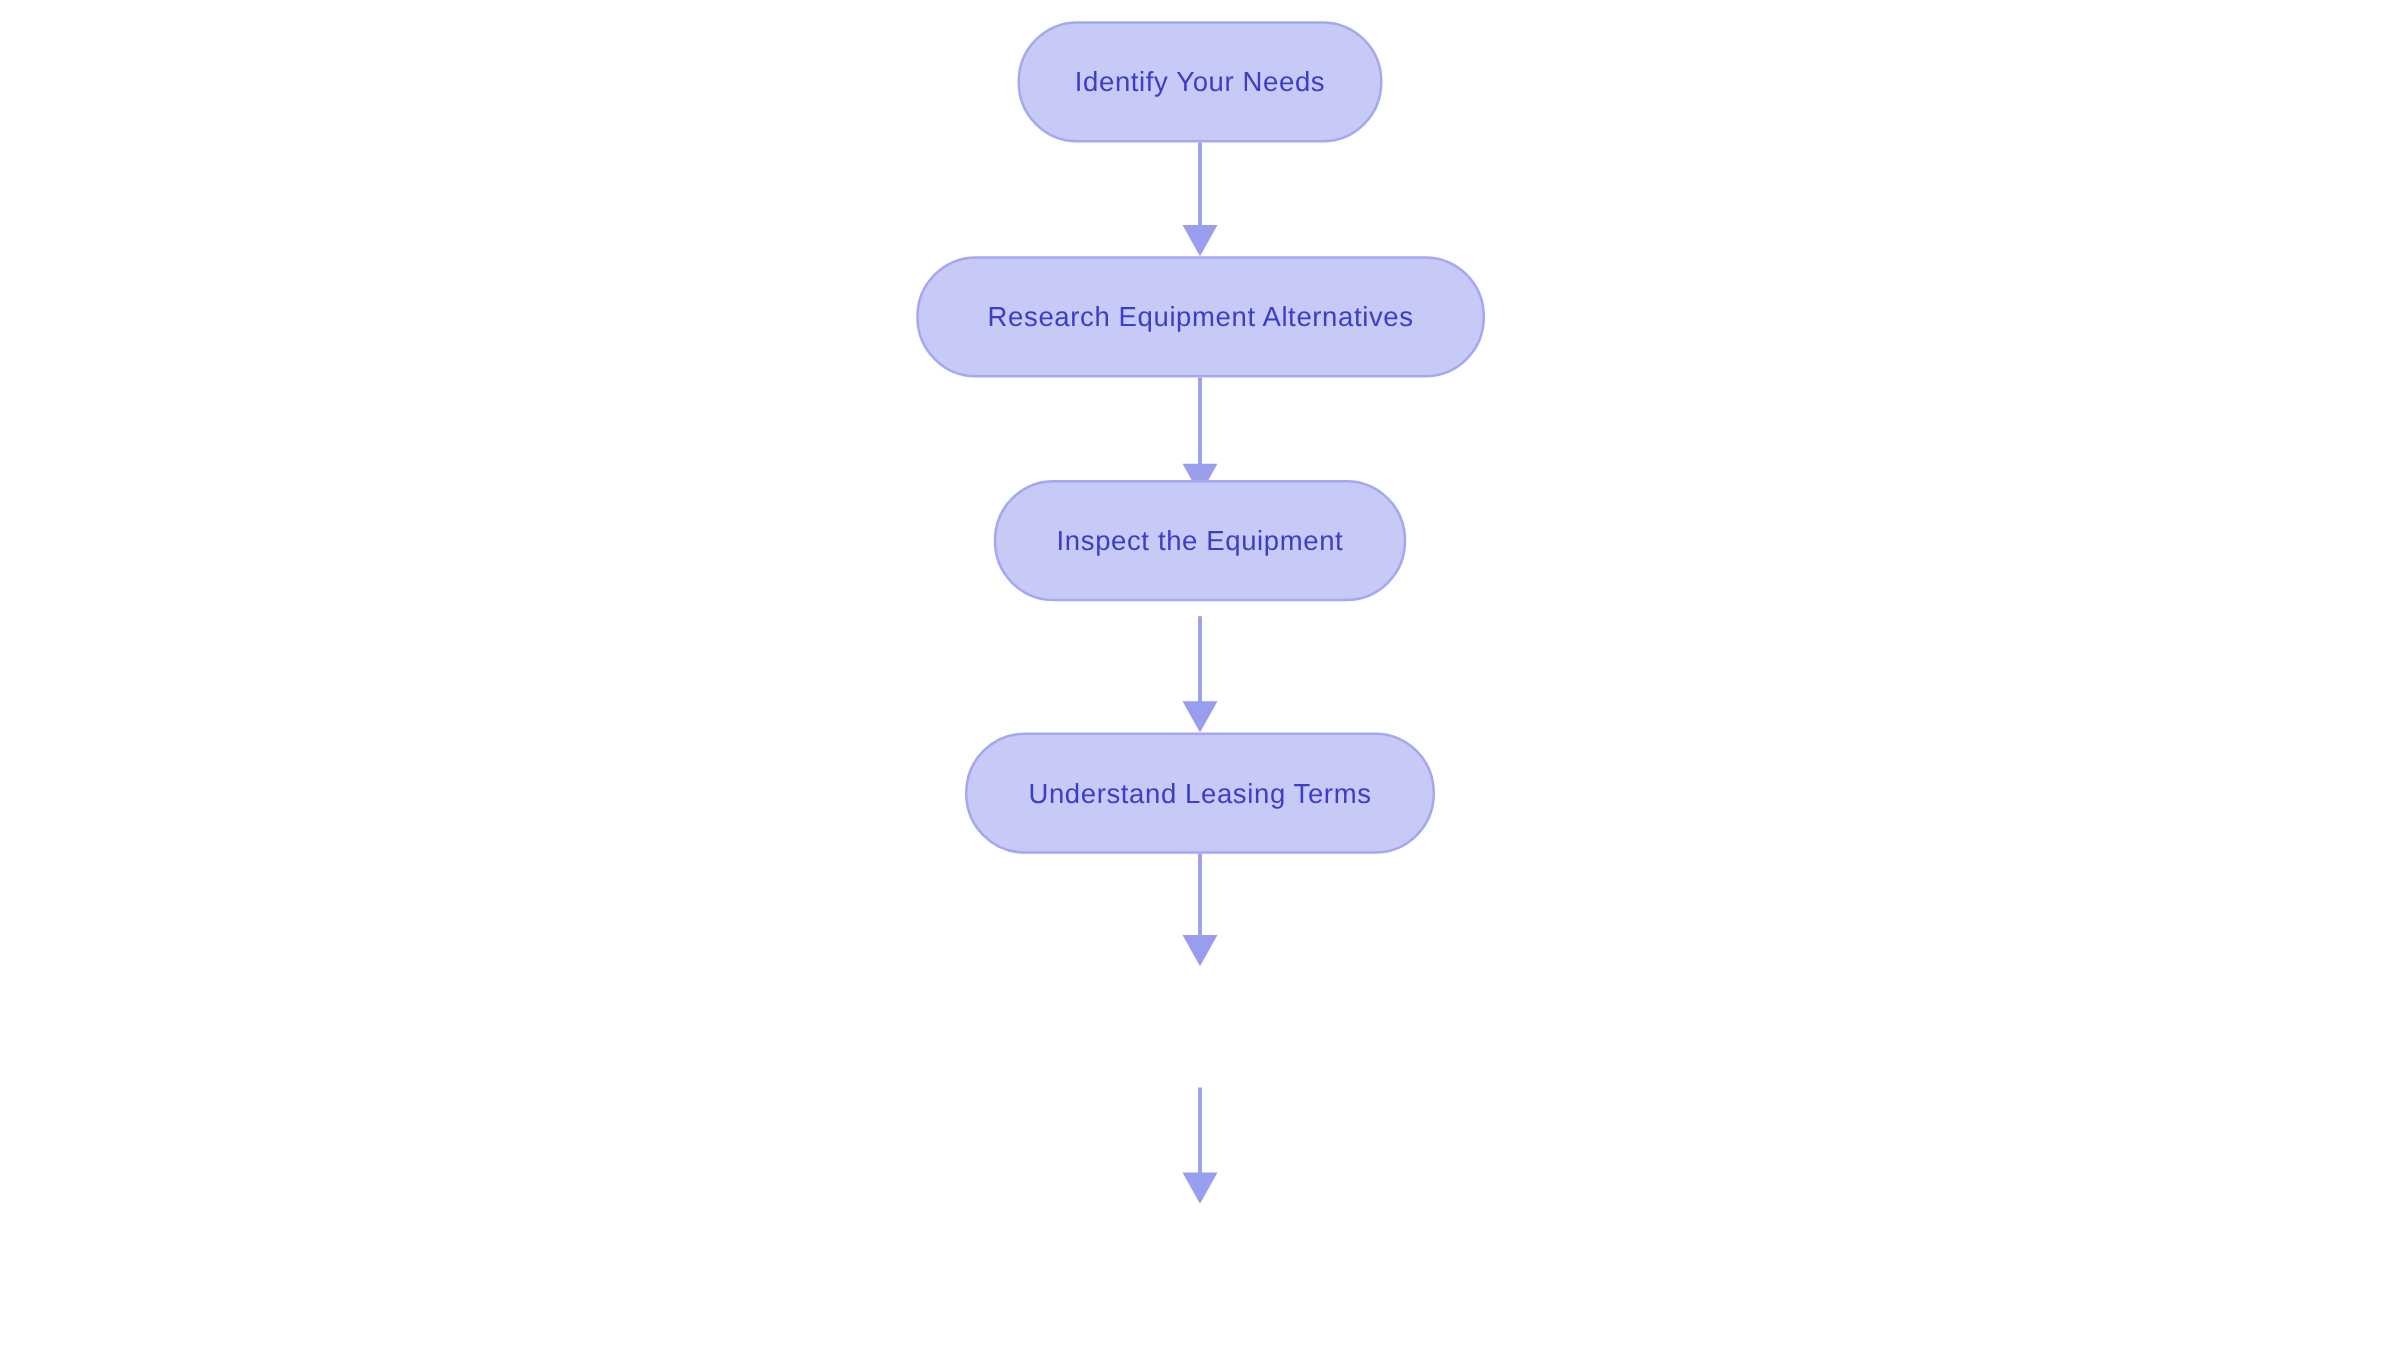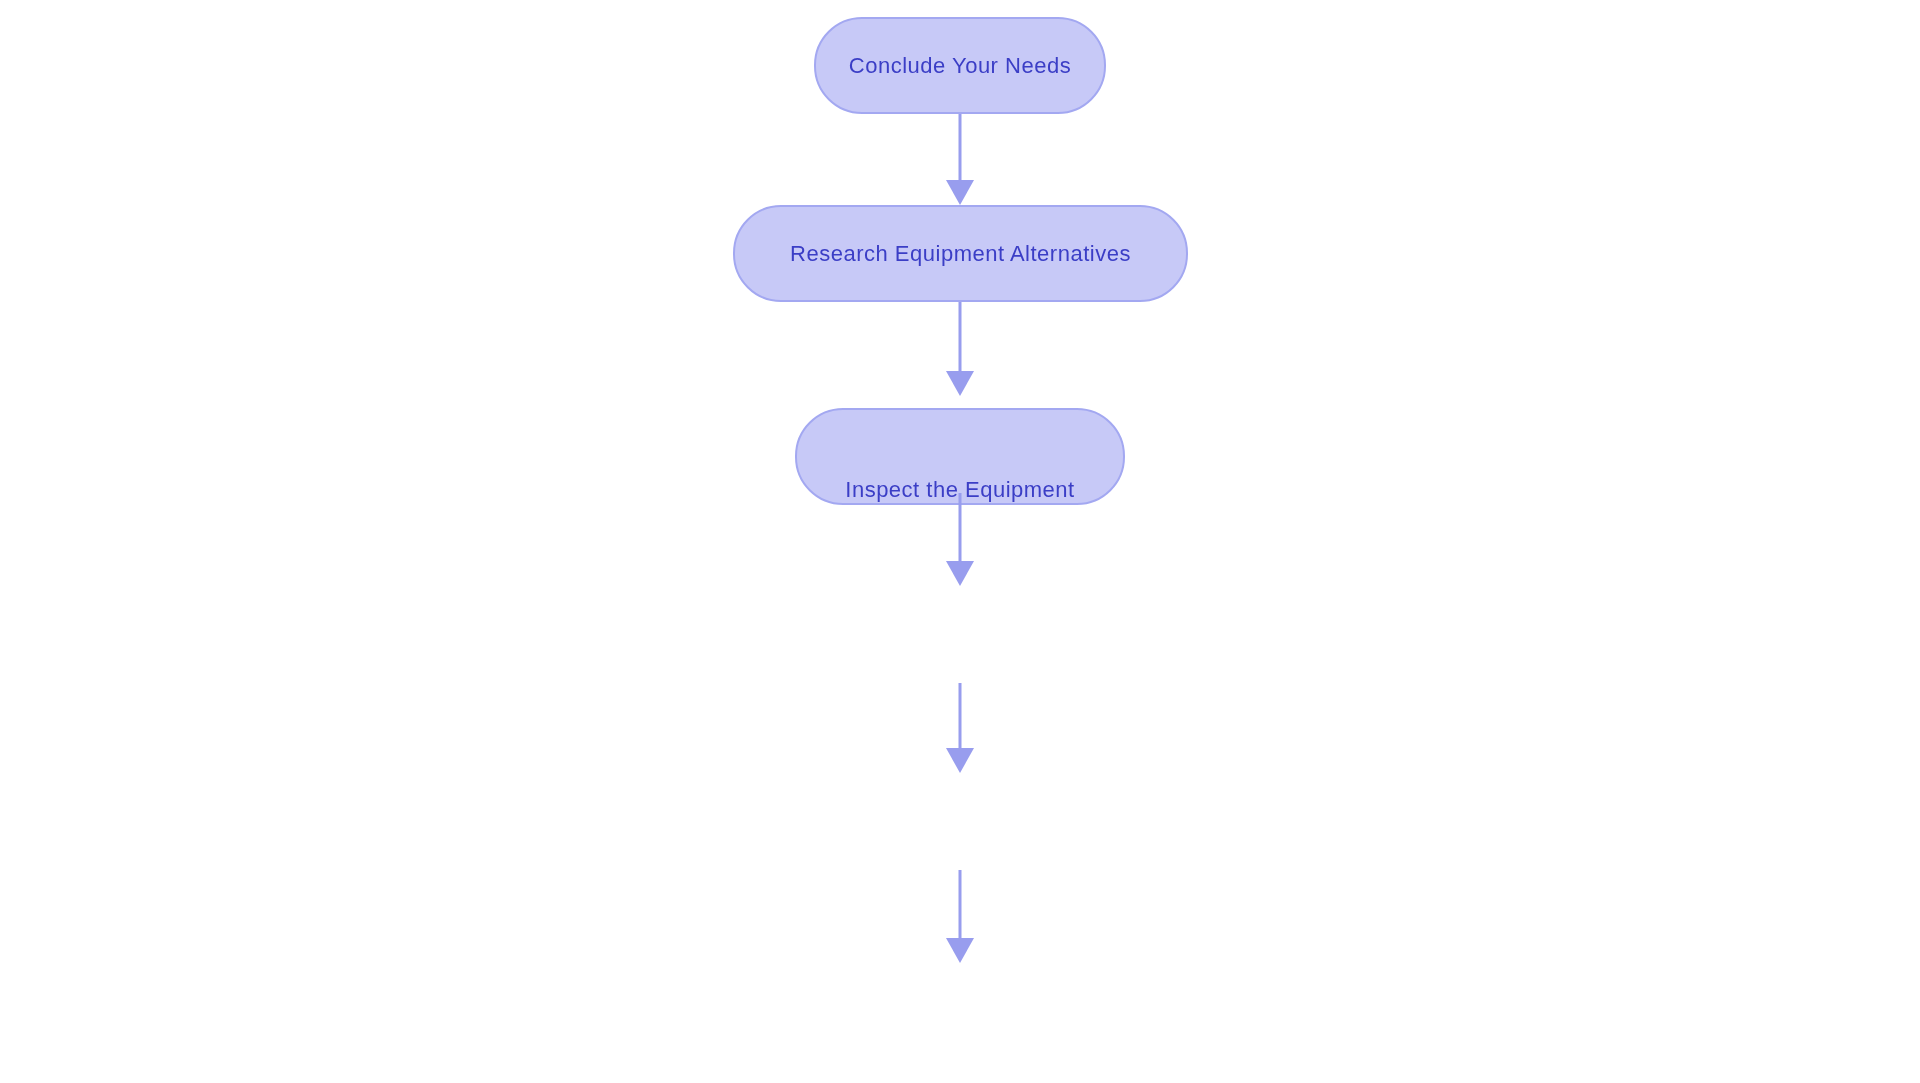--- a/index.html
+++ b/index.html
@@ -30,21 +30,21 @@
     display: flex;
     align-items: center;
     justify-content: center;
     color: var(--node-text);
     font-size: 22px;
     letter-spacing: 0.5px;
     white-space: nowrap;
   }
   .n1 { left: 814px; top: 17px;  width: 292px; }
   .n2 { left: 733px; top: 205px; width: 455px; }
-  .n3 { left: 795px; top: 408px; width: 330px; align-items: flex-end; }
+  .n3 { left: 795px; top: 384px; width: 330px; }
   .n4 { left: 772px; top: 586px; width: 376px; }
   .n5 { left: 842px; top: 773px; width: 235px; }
   .n6 { left: 806px; top: 963px; width: 307px; }
 
   .connector {
     position: absolute;
     left: 945px;
     width: 30px;
   }
   .a1 { top: 114px; height: 91px; }
@@ -72,21 +72,21 @@
     border-right: 14px solid transparent;
     border-top: 25px solid var(--arrow);
   }
 </style>
 </head>
 <body>
 
 <div class="canvas">
 
   <div class="flow-node n1">
-    <span>Conclude Your Needs</span>
+    <span>Identify Your Needs</span>
   </div>
 
   <div class="connector a1">
     <div class="line"></div>
     <div class="head"></div>
   </div>
 
   <div class="flow-node n2">
     <span>Research Equipment Alternatives</span>
   </div>
@@ -98,20 +98,23 @@
 
   <div class="flow-node n3">
     <span>Inspect the Equipment</span>
   </div>
 
   <div class="connector a3">
     <div class="line"></div>
     <div class="head"></div>
   </div>
 
+  <div class="flow-node n4">
+    <span>Understand Leasing Terms</span>
+  </div>
 
   <div class="connector a4">
     <div class="line"></div>
     <div class="head"></div>
   </div>
 
 
   <div class="connector a5">
     <div class="line"></div>
     <div class="head"></div>

